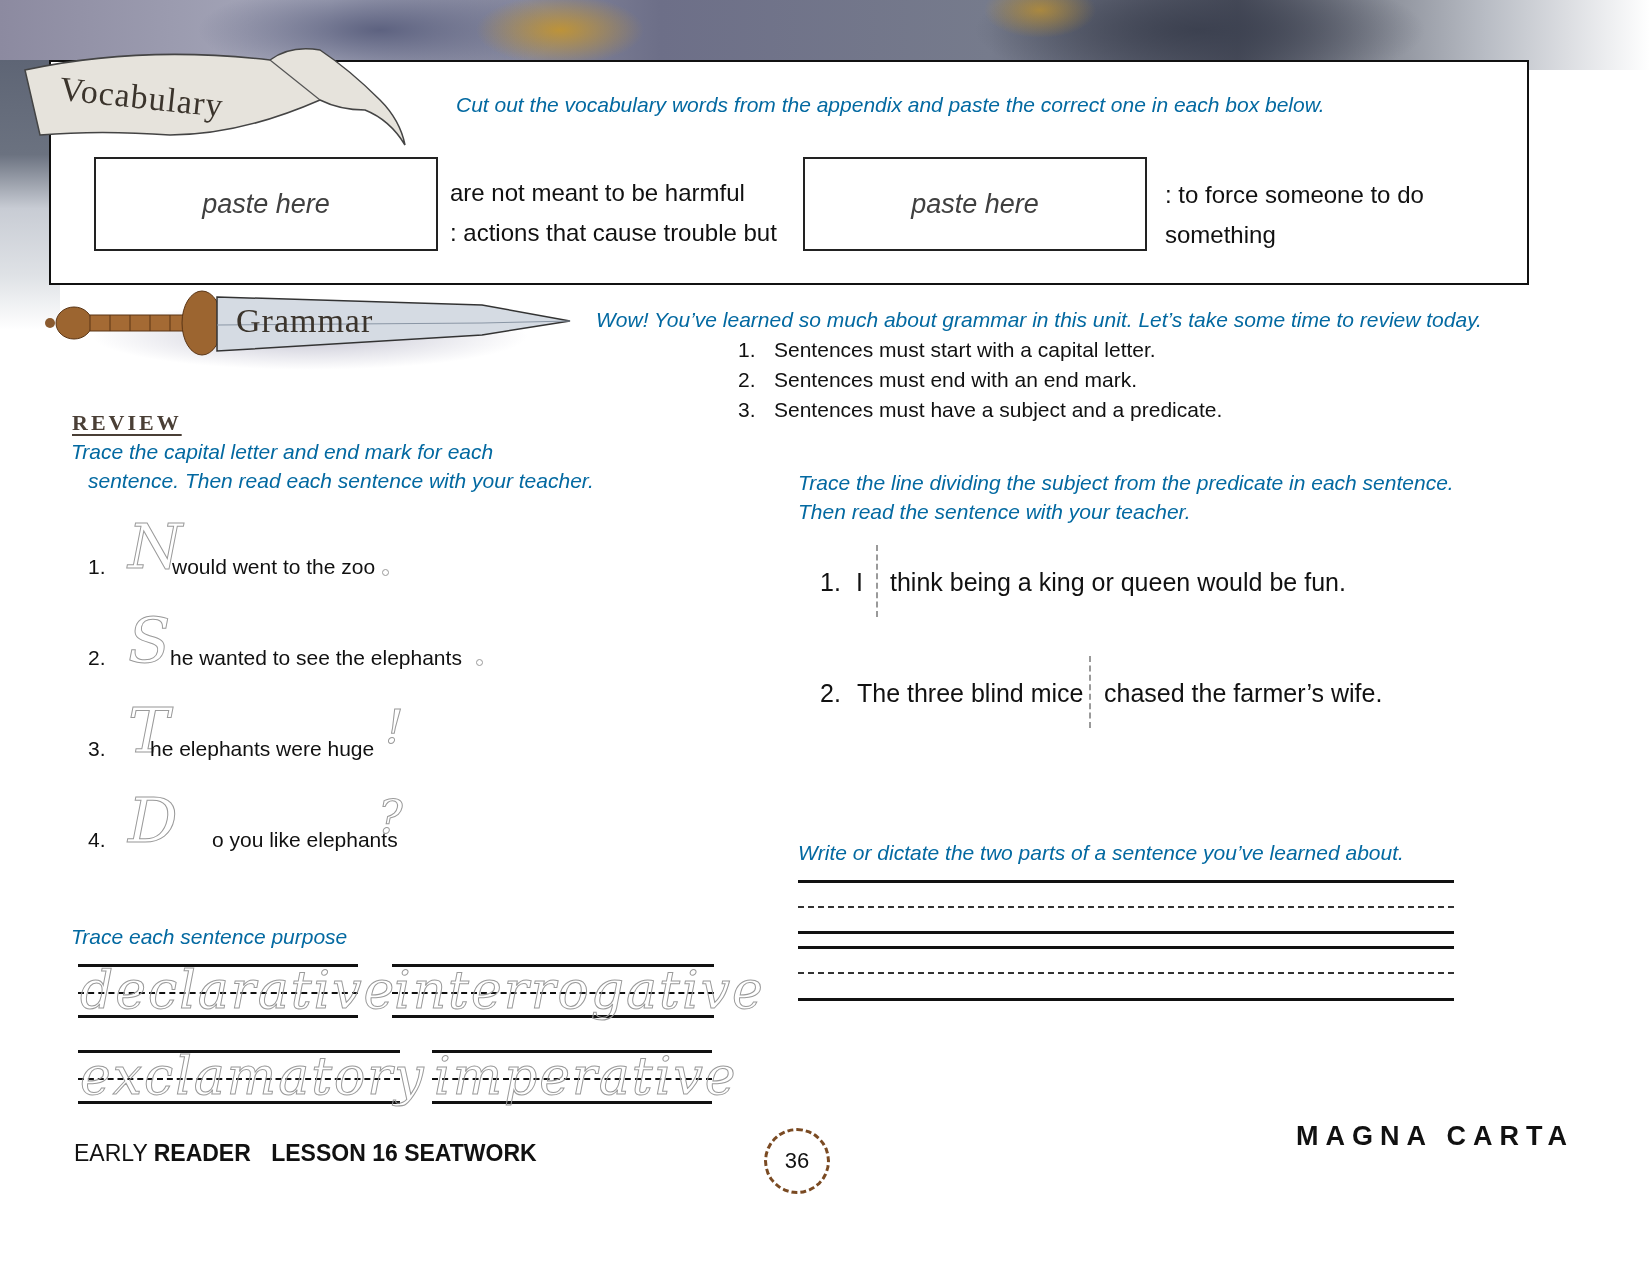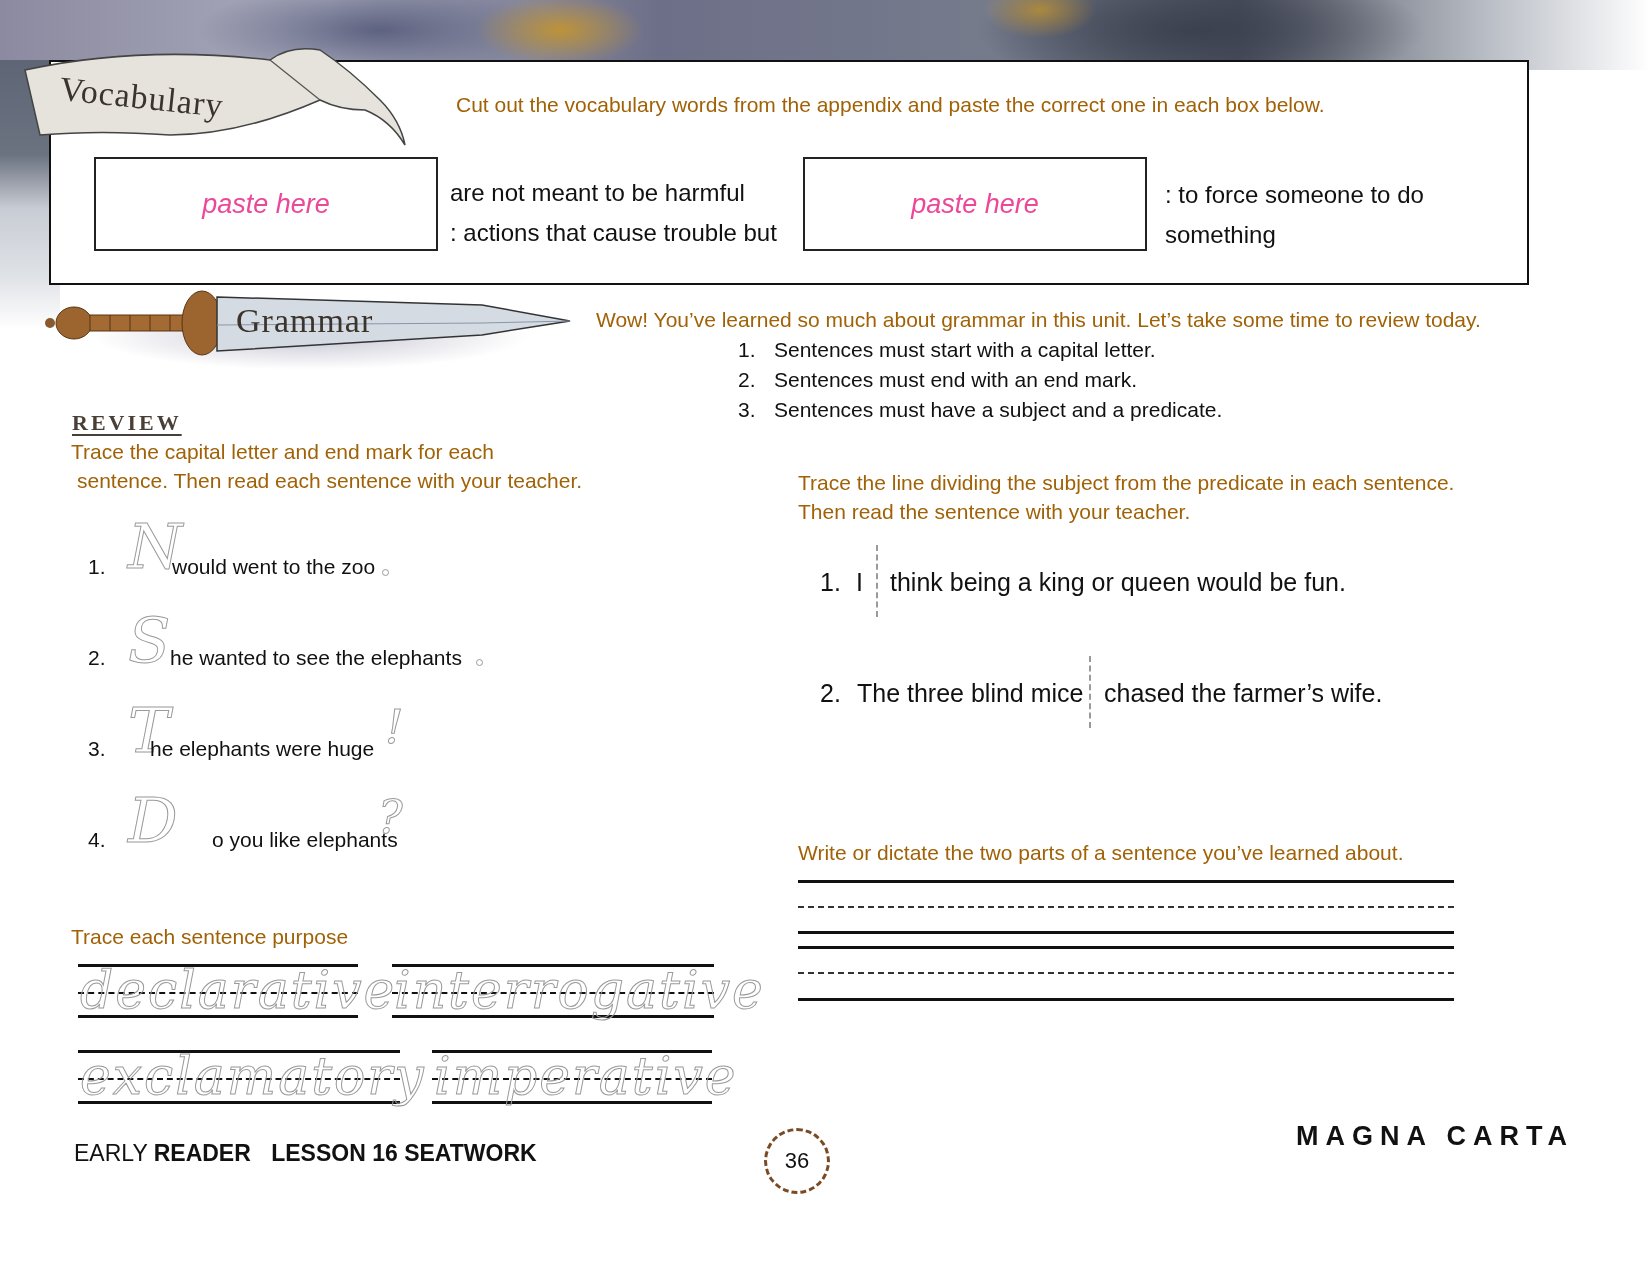--- a/index.html
+++ b/index.html
@@ -15,26 +15,26 @@
   .wc-left{position:absolute;left:0;top:60px;width:60px;height:270px;
     background:linear-gradient(180deg,#5e6575 0%,#6b7280 35%,#c8ccd4 55%,#dfe2e6 80%,rgba(255,255,255,0) 100%);}
   .wc-gram{position:absolute;left:30px;top:296px;width:560px;height:90px;
     background:radial-gradient(ellipse 290px 45px at 280px 40px, rgba(150,150,175,.55), rgba(150,150,175,0) 75%);}
   
   .vocab-box{position:absolute;left:49px;top:60px;width:1476px;height:221px;border:2.5px solid #111;background:#fff;}
   .ribbon{position:absolute;left:20px;top:40px;width:400px;height:110px;}
   .vocab-title{position:absolute;left:62px;top:70px;font-family:"Liberation Serif",serif;font-size:34px;color:#3b342c;transform:rotate(6deg);transform-origin:left top;letter-spacing:1px;}
   .instr{font-size:21px;color:#111;}
   .paste-box{position:absolute;width:340px;height:90px;border:2px solid #222;background:#fff;display:flex;align-items:center;justify-content:center;}
-  .paste-box span{font-style:italic;color:#ec4899;font-size:27px;}
+  .paste-box span{font-style:italic;color:#404040;font-size:27px;}
   .defn{position:absolute;font-size:24px;line-height:40px;color:#111;}
   
   .sword{position:absolute;left:42px;top:285px;width:540px;height:80px;}
   .gram-title{position:absolute;left:236px;top:302px;font-family:"Liberation Serif",serif;font-size:34px;color:#3b342c;letter-spacing:1px;}
-  .txt{position:absolute;font-size:21px;color:#a16207;white-space:nowrap;}
+  .txt{position:absolute;font-size:21px;color:#0369a1;white-space:nowrap;font-style:italic;}
   .rule-item{position:absolute;font-size:21px;white-space:nowrap;}
   .rule-item .num{display:inline-block;width:36px;}
   .review-h{position:absolute;left:72px;top:410px;font-family:"Liberation Serif",serif;font-weight:bold;font-size:22px;letter-spacing:3px;color:#4a3f36;text-decoration:underline;text-underline-offset:4px;}
   .sent{position:absolute;font-size:21px;white-space:nowrap;}
   .trace-cap{position:absolute;font-family:"DejaVu Serif",serif;font-style:italic;font-size:62px;color:transparent;-webkit-text-stroke:1px #9a9a9a;}
   .trace-mark{position:absolute;font-family:"DejaVu Serif",serif;font-style:italic;font-size:46px;color:transparent;-webkit-text-stroke:1px #9a9a9a;}
   .dot{position:absolute;width:5px;height:5px;border:1px solid #9a9a9a;border-radius:50%;}
   
   .hl{position:absolute;height:2.5px;background:#111;}
   .dl{position:absolute;height:0;border-top:2px dashed #111;}
@@ -94,21 +94,21 @@
 </svg>
 <div class="gram-title">Grammar</div>
 
 <div class="txt" style="left:596px;top:308px;">Wow! You’ve learned so much about grammar in this unit. Let’s take some time to review today.</div>
 <div class="rule-item" style="left:738px;top:338px;"><span class="num">1.</span><span>Sentences must start with a capital letter.</span></div>
 <div class="rule-item" style="left:738px;top:368px;"><span class="num">2.</span><span>Sentences must end with an end mark.</span></div>
 <div class="rule-item" style="left:738px;top:398px;"><span class="num">3.</span><span>Sentences must have a subject and a predicate.</span></div>
 
 <div class="review-h">REVIEW</div>
 <div class="txt" style="left:71px;top:440px;">Trace the capital letter and end mark for each</div>
-<div class="txt" style="left:77px;top:469px;">sentence. Then read each sentence with your teacher.</div>
+<div class="txt" style="left:88px;top:469px;">sentence. Then read each sentence with your teacher.</div>
 
 <div class="sent" style="left:88px;top:555px;">1.</div>
 <div class="trace-cap" style="left:128px;top:510px;">N</div>
 <div class="sent" style="left:172px;top:555px;">would went to the zoo</div>
 <div class="dot" style="left:382px;top:569px;"></div>
 
 <div class="sent" style="left:88px;top:646px;">2.</div>
 <div class="trace-cap" style="left:128px;top:604px;">S</div>
 <div class="sent" style="left:170px;top:646px;">he wanted to see the elephants</div>
 <div class="dot" style="left:476px;top:659px;"></div>

